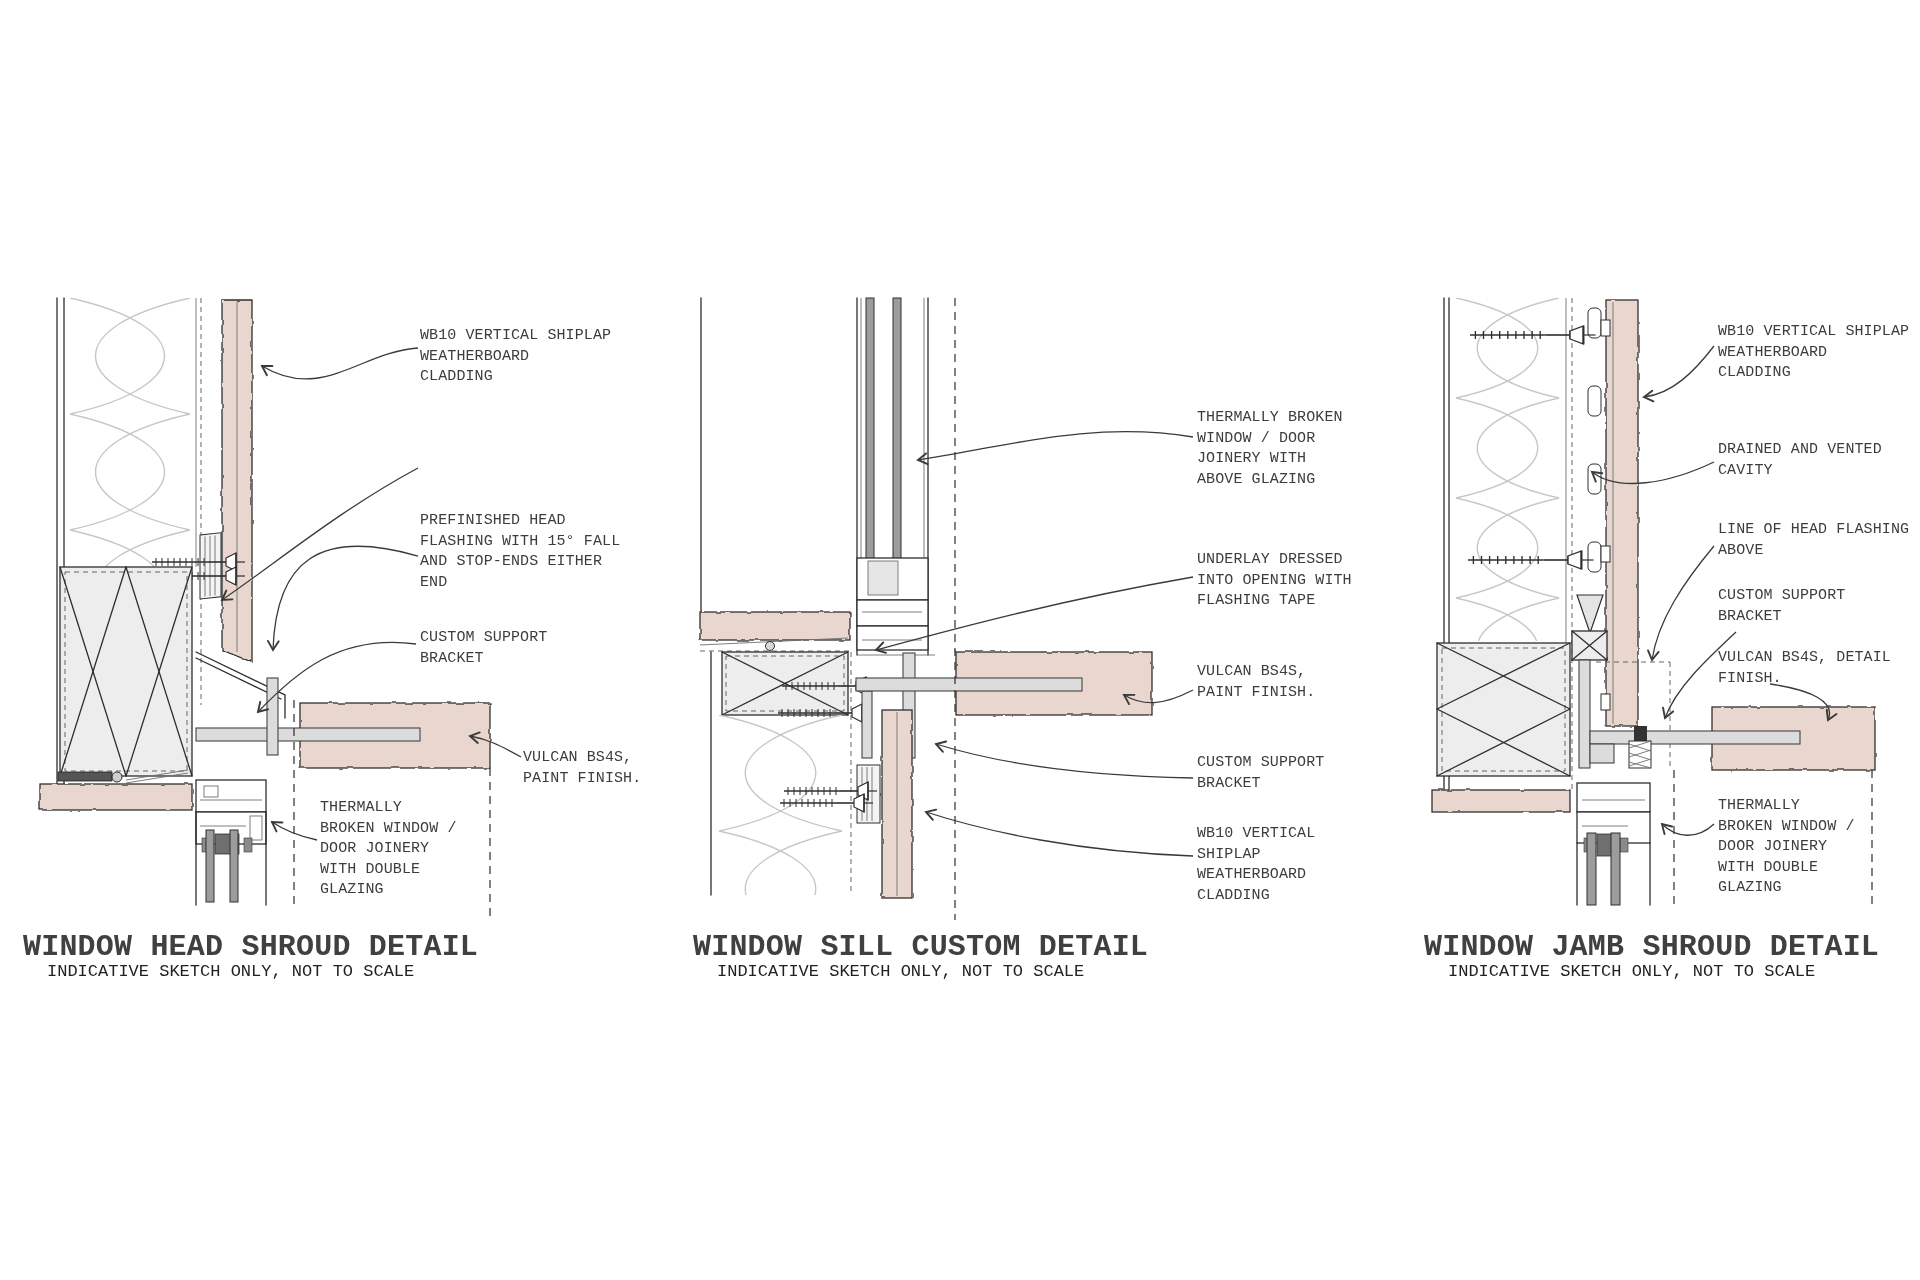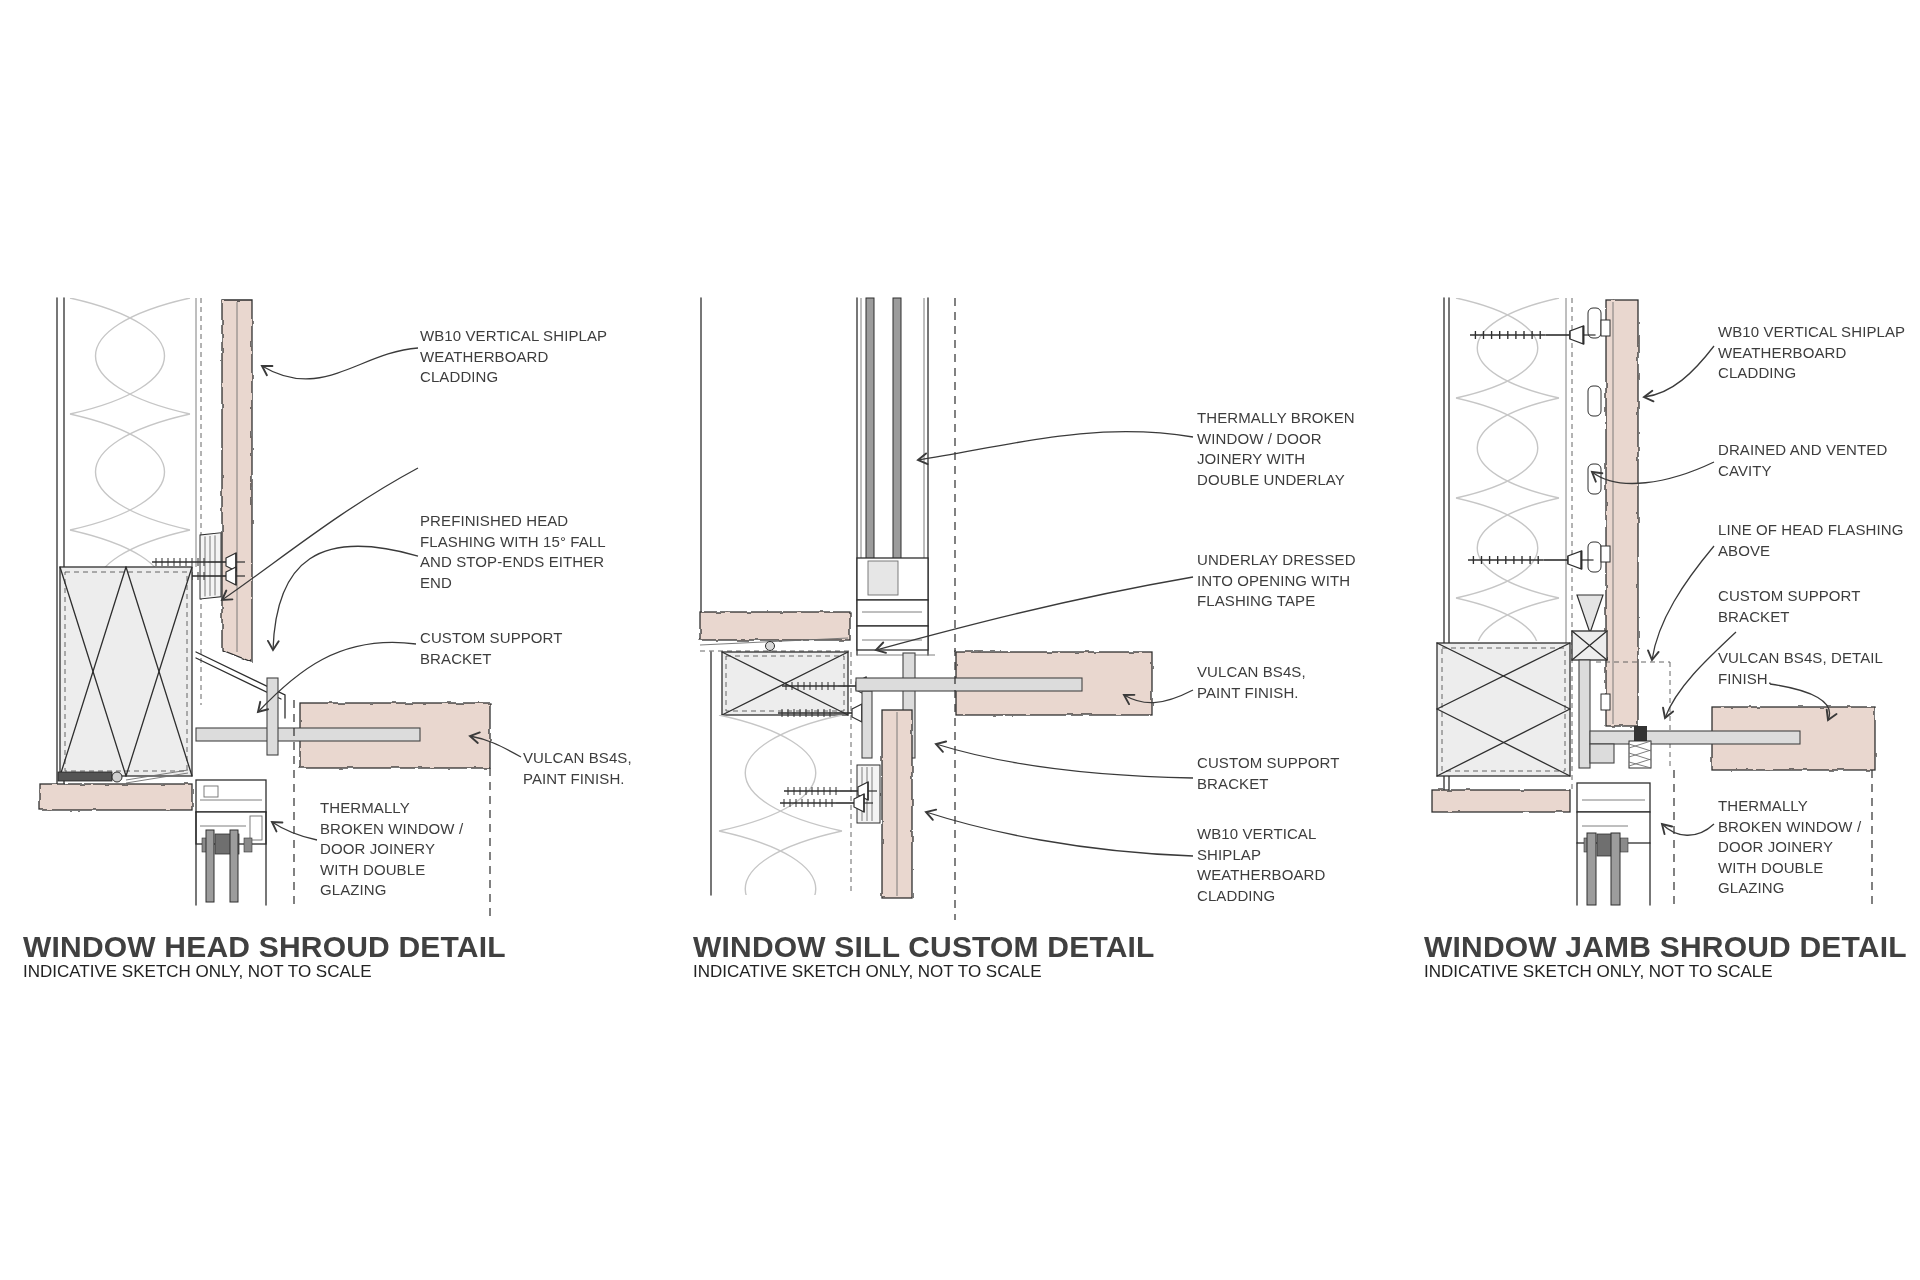--- a/index.html
+++ b/index.html
@@ -1,20 +1,20 @@
 <!DOCTYPE html>
 <html style="--background: #ffffff; --timber: #e9d7cf; --framing: #ededed; --glass: #9c9c9c; --bracket: #dcdcdc; --insulation: #c6c6c6; --line: #2e2e2e;"><head>
 <meta charset="utf-8">
 <style>
   html,body{margin:0;padding:0;background:#fff;}
   #canvas{position:relative;width:1920px;height:1280px;background:var(--background,#fff);overflow:hidden;
-          font-family:Liberation Sans, sans-serif;}
+          font-family:Liberation Mono, monospace;}
   .label{position:absolute;font-size:15px;line-height:20.5px;color:#3d3d3d;white-space:pre-line;letter-spacing:.1px;}
   .title{position:absolute;font-size:30px;font-weight:bold;color:#404040;letter-spacing:.2px;}
-  .subtitle{position:absolute;font-size:17px;color:#222;}
+  .subtitle{position:absolute;font-size:17px;color:#222;margin-left:24px;}
   svg{position:absolute;left:0;top:0;}
   .ln{stroke:var(--line,#2e2e2e);stroke-width:1.3;fill:none;stroke-linecap:round;}
   .thin{stroke:#6f6f6f;stroke-width:.9;fill:none;}
   .timber{fill:var(--timber,#e9d7cf);stroke:var(--line,#2e2e2e);stroke-width:1.3;filter:url(#rough);}
   .fr{fill:var(--framing,#ededed);stroke:var(--line,#2e2e2e);stroke-width:1.3;}
   .glass{fill:var(--glass,#9c9c9c);stroke:var(--line,#2e2e2e);stroke-width:1;}
   .br{fill:var(--bracket,#dcdcdc);stroke:#444;stroke-width:1.1;}
   .dash{stroke:var(--line,#2e2e2e);stroke-width:1.2;fill:none;stroke-dasharray:8 6;}
   .dashin{stroke:#555;stroke-width:.9;fill:none;stroke-dasharray:5 4;}
   .lead{stroke:#3a3a3a;stroke-width:1.3;fill:none;marker-end:url(#arw);}
@@ -286,21 +286,21 @@
 BROKEN WINDOW /
 DOOR JOINERY
 WITH DOUBLE
 GLAZING</div>
 <div class="title" style="left:23px;top:930px">WINDOW HEAD SHROUD DETAIL</div>
 <div class="subtitle" style="left:23px;top:962px">INDICATIVE SKETCH ONLY, NOT TO SCALE</div>
 
 <div class="label" style="left:1197px;top:408px">THERMALLY BROKEN
 WINDOW / DOOR
 JOINERY WITH
-DOUBLE UNDERLAY</div>
+ABOVE GLAZING</div>
 <div class="label" style="left:1197px;top:550px">UNDERLAY DRESSED
 INTO OPENING WITH
 FLASHING TAPE</div>
 <div class="label" style="left:1197px;top:662px">VULCAN BS4S,
 PAINT FINISH.</div>
 <div class="label" style="left:1197px;top:753px">CUSTOM SUPPORT
 BRACKET</div>
 <div class="label" style="left:1197px;top:824px">WB10 VERTICAL
 SHIPLAP
 WEATHERBOARD

